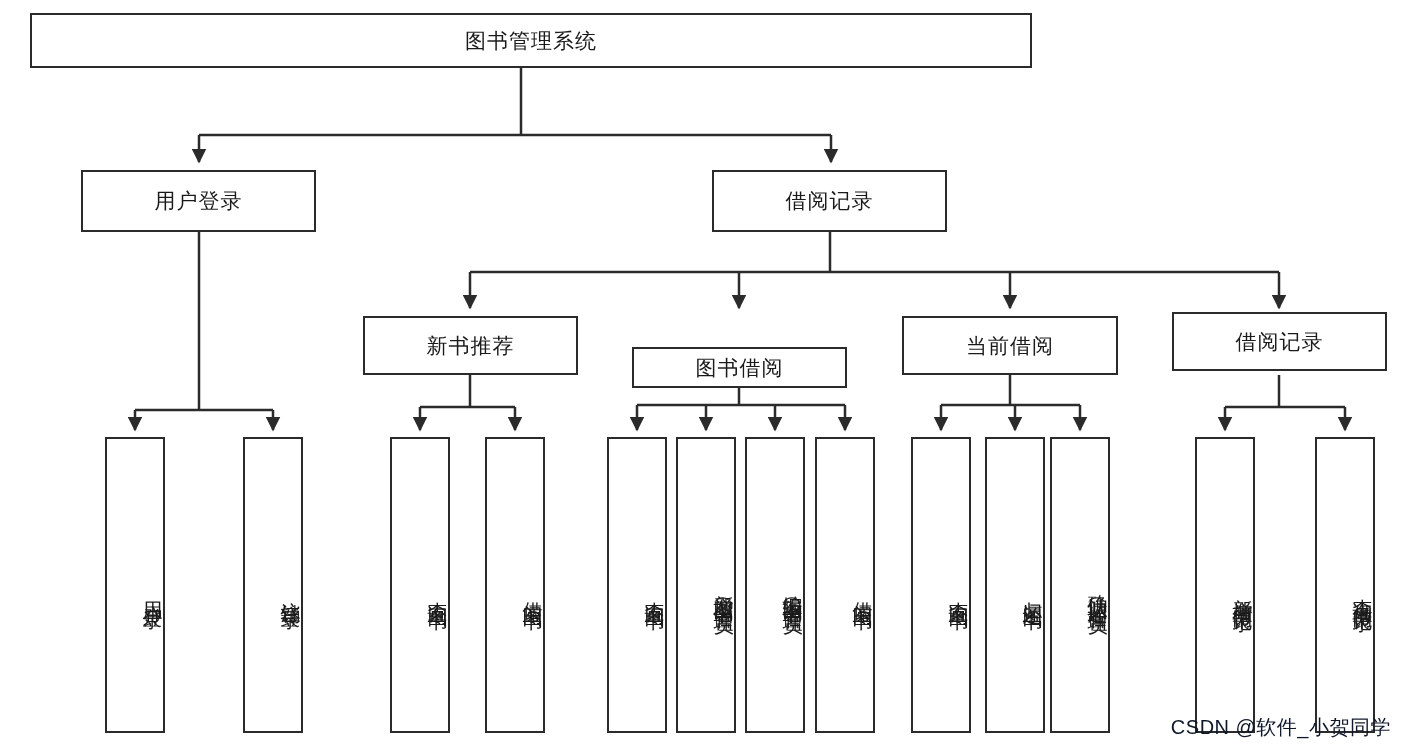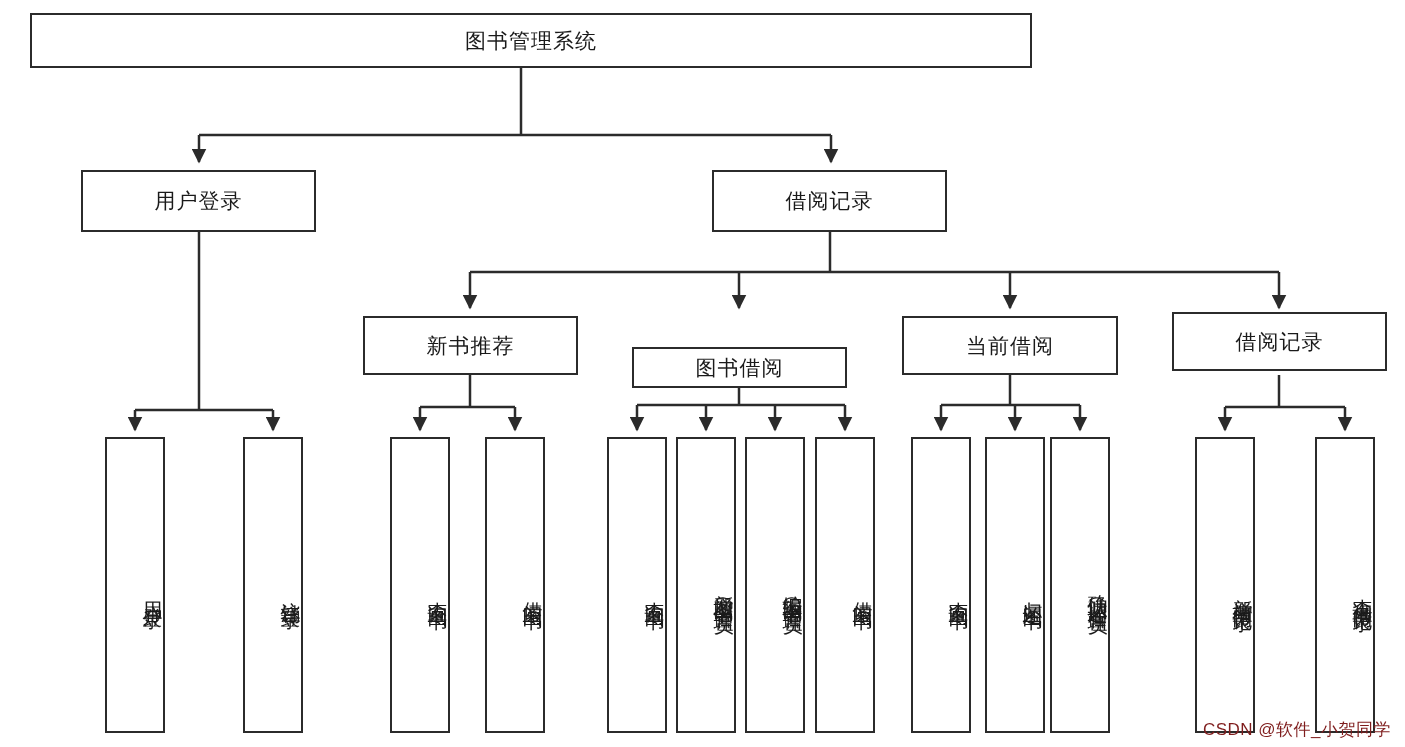--- a/index.html
+++ b/index.html
@@ -55,22 +55,22 @@
   }
   .node.vert .vlabel {
     writing-mode: vertical-rl;
     text-orientation: upright;
     white-space: nowrap;
   }
   .watermark {
     position: absolute;
     right: 14px;
     bottom: 6px;
-    font-size: 17px;
-    color: #7f1d1d;
+    font-size: 20px;
+    color: #0f172a;
     letter-spacing: 0.5px;
     white-space: nowrap;
     user-select: none;
   }
 </style>
 </head>
 <body>
 
 <div id="canvas">
 

